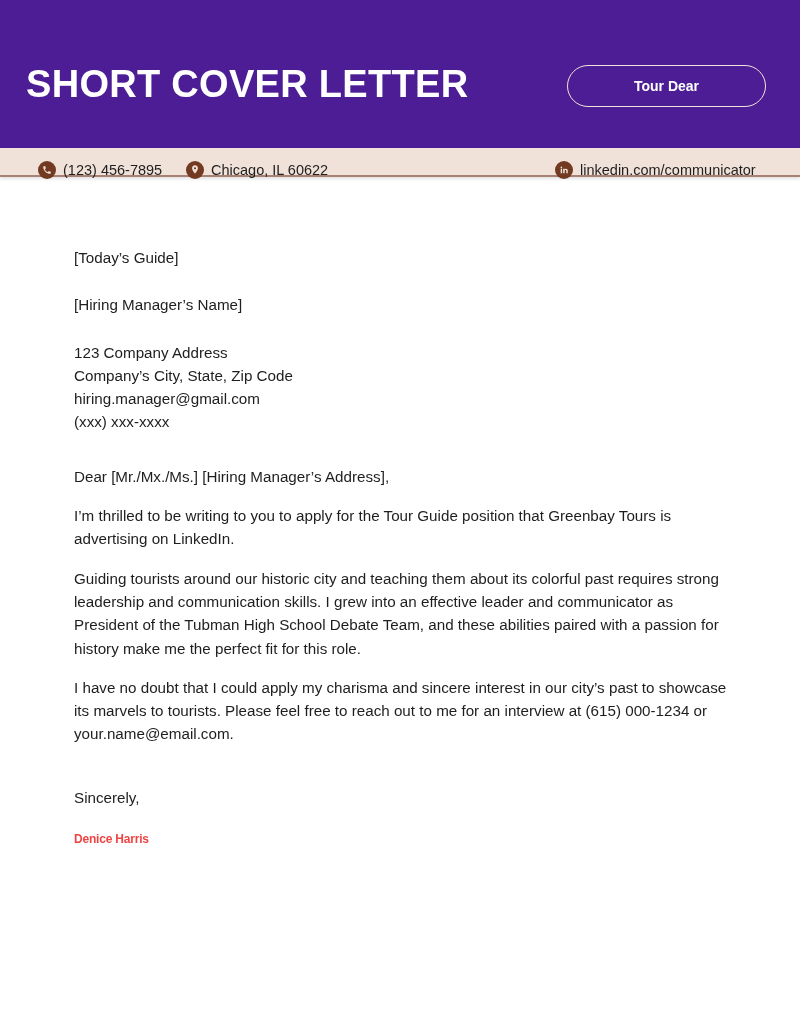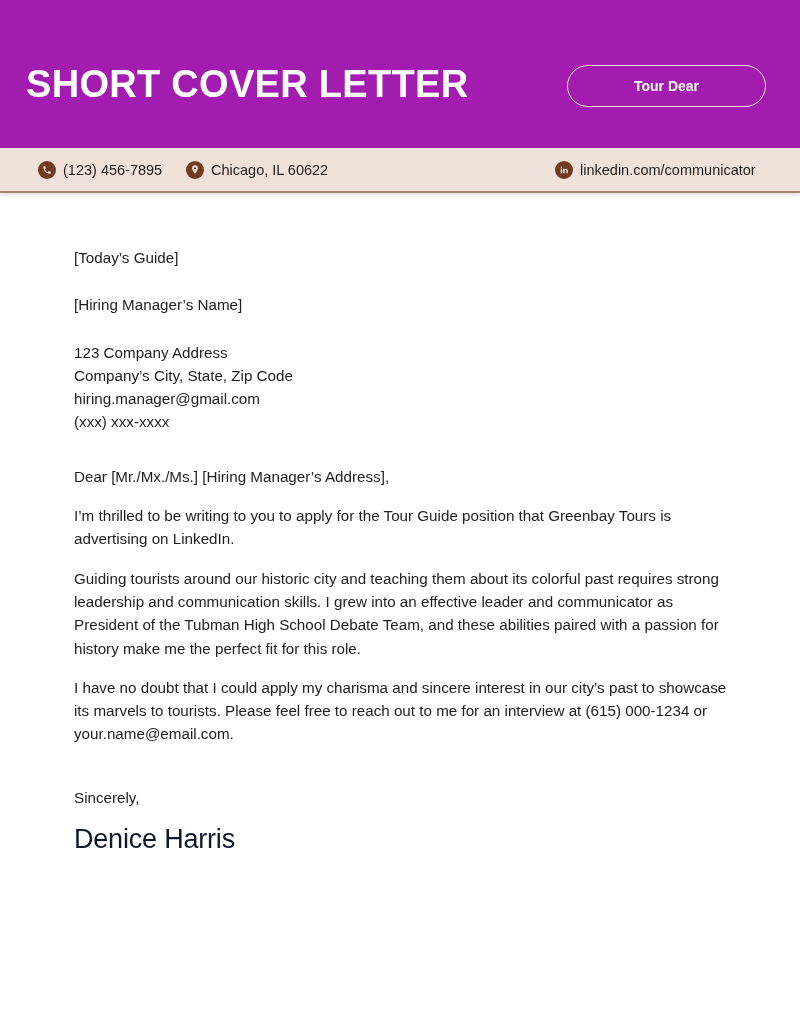--- a/index.html
+++ b/index.html
@@ -1,36 +1,36 @@
 <!DOCTYPE html>
 <html><head>
 <meta charset="utf-8">
 <style>
   * { box-sizing: border-box; margin: 0; padding: 0; }
   html, body { width: 800px; height: 1036px; background: #ffffff; overflow: hidden; }
   body { font-family: "DejaVu Sans", sans-serif; color: #1f1f1f; position: relative; }
 
   .header {
     position: absolute; left: 0; top: 0; width: 800px; height: 148px;
-    background: #a21caf;
+    background: #4c1d95;
   }
   .title {
     position: absolute; left: 26px; top: 60px;
     font-family: "Liberation Sans", sans-serif; font-weight: bold;
     font-size: 38px; color: #ffffff; letter-spacing: 0.3px; line-height: 48px;
   }
   .job-pill {
     position: absolute; left: 567px; top: 65px; width: 199px; height: 42px;
     border: 1.5px solid #f3e2d9; border-radius: 21px;
     display: flex; align-items: center; justify-content: center;
     color: #ffffff; font-family: "Liberation Sans", sans-serif; font-weight: bold; font-size: 14px;
   }
 
   .contact-bar {
-    position: absolute; left: 0; top: 148px; width: 800px; height: 45px;
+    position: absolute; left: 0; top: 148px; width: 800px; height: 29px;
     background: #f1e2d9;
     border-bottom: 2px solid #a78173;
     box-shadow: 0 2px 3px rgba(0,0,0,0.12);
   }
   .contact-item {
     position: absolute; top: 0; height: 43px;
     display: flex; align-items: center;
     font-family: "Liberation Sans", sans-serif; font-size: 14.5px; color: #1e1e1e;
   }
   .contact-icon {
@@ -43,22 +43,22 @@
   .letter {
     position: absolute; left: 74px; top: 246px; width: 660px;
     font-family: "Liberation Sans", sans-serif; font-size: 15.2px; line-height: 23.3px; color: #1e1e1e;
   }
   .letter p { margin: 0; }
   .gap-s { height: 24px; }
   .gap-m { height: 31px; }
   .gap-p { height: 16px; }
   .gap-l { height: 40px; }
   .signature {
-    font-family: "Liberation Sans", sans-serif; font-weight: normal;
-    color: #0f172a; font-size: 27px; line-height: 28px; letter-spacing: -0.2px;
+    font-family: "Liberation Sans", sans-serif; font-weight: bold;
+    color: #ef4444; font-size: 12px; line-height: 28px; letter-spacing: -0.2px;
   }
 </style>
 </head>
 <body>
 
 <div class="header">
   <div class="title">SHORT COVER LETTER</div>
   <div class="job-pill">Tour Dear</div>
 </div>
 

